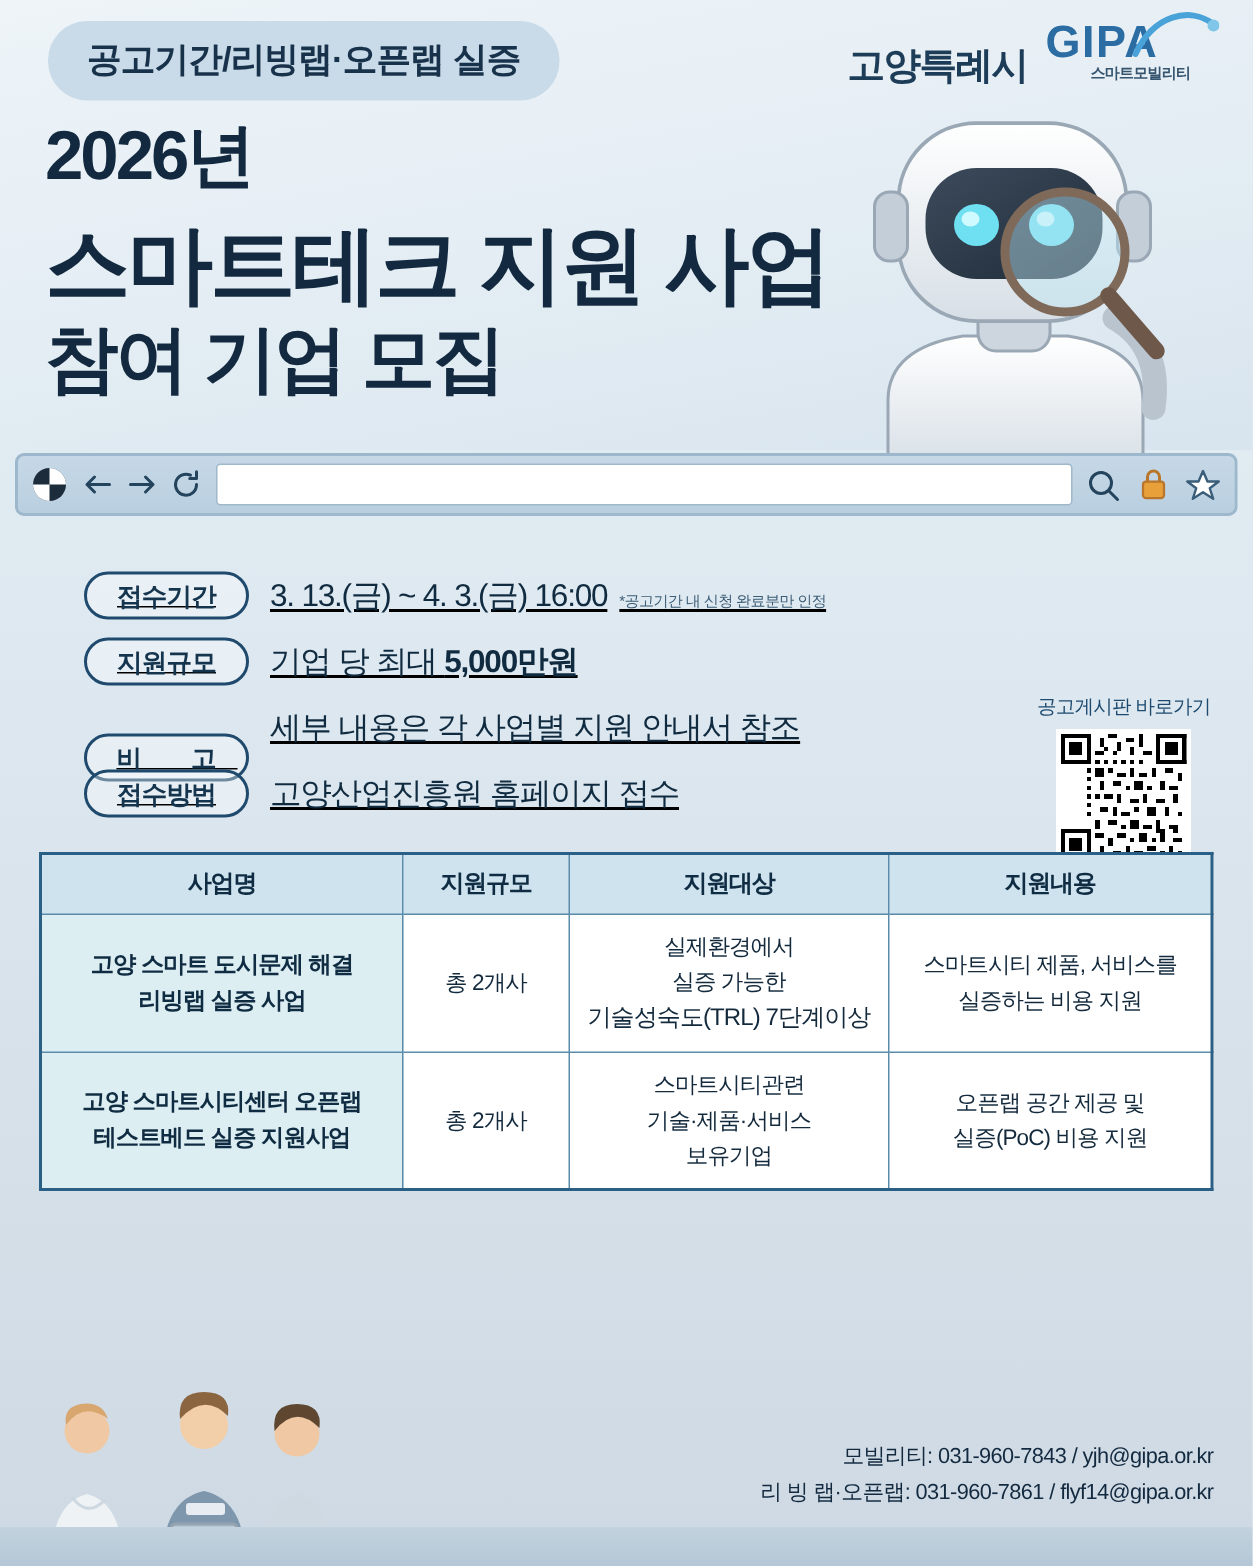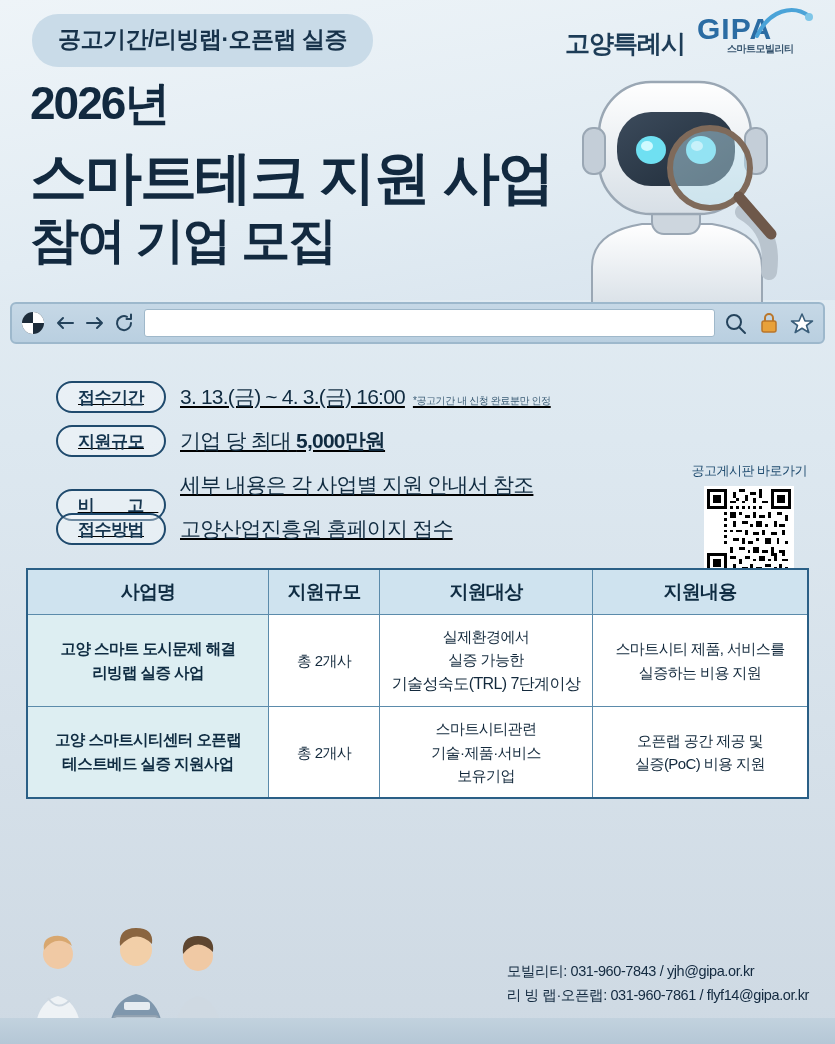--- a/index.html
+++ b/index.html
@@ -205,21 +205,21 @@
     position: absolute;
     left: 26px; top: 568px;
     width: 783px;
     border-collapse: collapse;
     background: #ffffff;
     border: 2px solid #2a5f86;
   }
   table.main th {
     background: #cfe3ef;
     border: 1px solid #5b8bab;
-    font-size: 19px;
+    font-size: 16px;
     color: #0f2c42;
     font-weight: bold;
     padding: 9px 4px;
     letter-spacing: -0.8px;
   }
   table.main td {
     border: 1px solid #5b8bab;
     font-size: 15px;
     color: #13293c;
     text-align: center;
@@ -235,20 +235,21 @@
     width: 228px;
   }
   table.main td.scale { width: 98px; }
   table.main td.target { width: 200px; }
   table.main .small { font-size: 16px; }
 
   
   .contact {
     position: absolute;
     right: 26px; bottom: 36px;
+    text-align: right;
     font-size: 14.5px;
     color: #12293f;
     line-height: 1.7;
     letter-spacing: -0.4px;
   }
 
   
   .people {
     position: absolute;
     left: 18px; bottom: 0;

